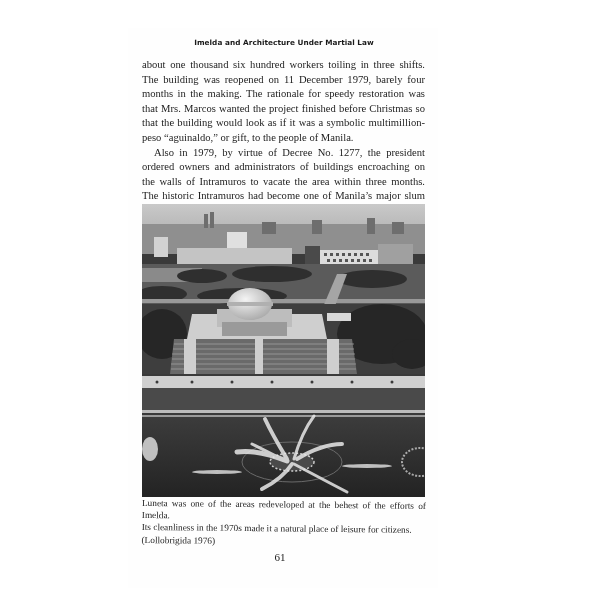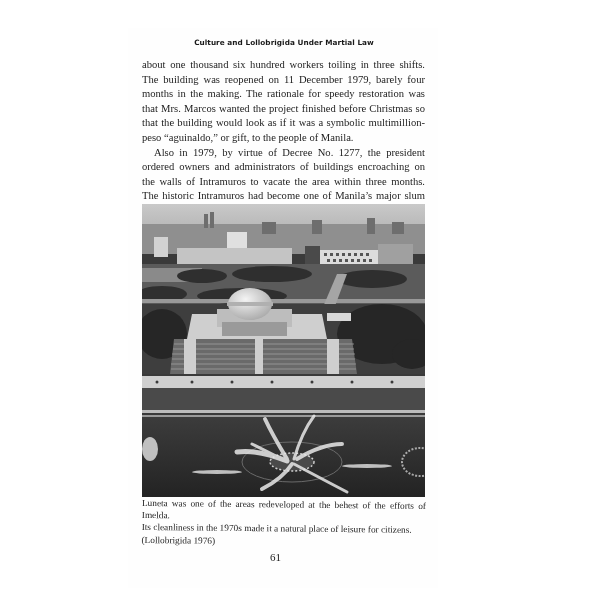--- a/index.html
+++ b/index.html
@@ -68,34 +68,35 @@
       font-size: 9.3px;
       line-height: 12.2px;
       color: #1c1c1c;
       text-align: justify;
       transform: rotate(0.6deg);
       transform-origin: left top;
     }
     .caption span { display: block; }
     .page-number {
       position: absolute;
-      left: 270px;
+      left: 260px;
       top: 551px;
       width: 40px;
+      text-align: center;
       font-family: "Liberation Serif", serif;
       font-size: 11px;
       color: #1c1c1c;
     }
   </style>
 </head>
 <body>
 
 <div class="page"></div>
 
-<div class="running-head">Culture and Lollobrigida Under Martial Law</div>
+<div class="running-head">Imelda and Architecture Under Martial Law</div>
 
 <div class="body-text">
   <p>about one thousand six hundred workers toiling in three shifts. The building was reopened on 11 December 1979, barely four months in the making. The rationale for speedy restoration was that Mrs. Marcos wanted the project finished before Christmas so that the building would look as if it was a symbolic multimillion-peso “aguinaldo,” or gift, to the people of Manila.</p>
   <p class="indent">Also in 1979, by virtue of Decree No. 1277, the president ordered owners and administrators of buildings encroaching on the walls of Intramuros to vacate the area within three months. The historic Intramuros had become one of Manila’s major slum areas after the</p>
 </div>
 
 <div class="photo">
   <svg width="283" height="293" viewBox="0 0 283 293" xmlns="http://www.w3.org/2000/svg">
     <defs>
       <linearGradient id="sky" x1="0" y1="0" x2="0" y2="1">

